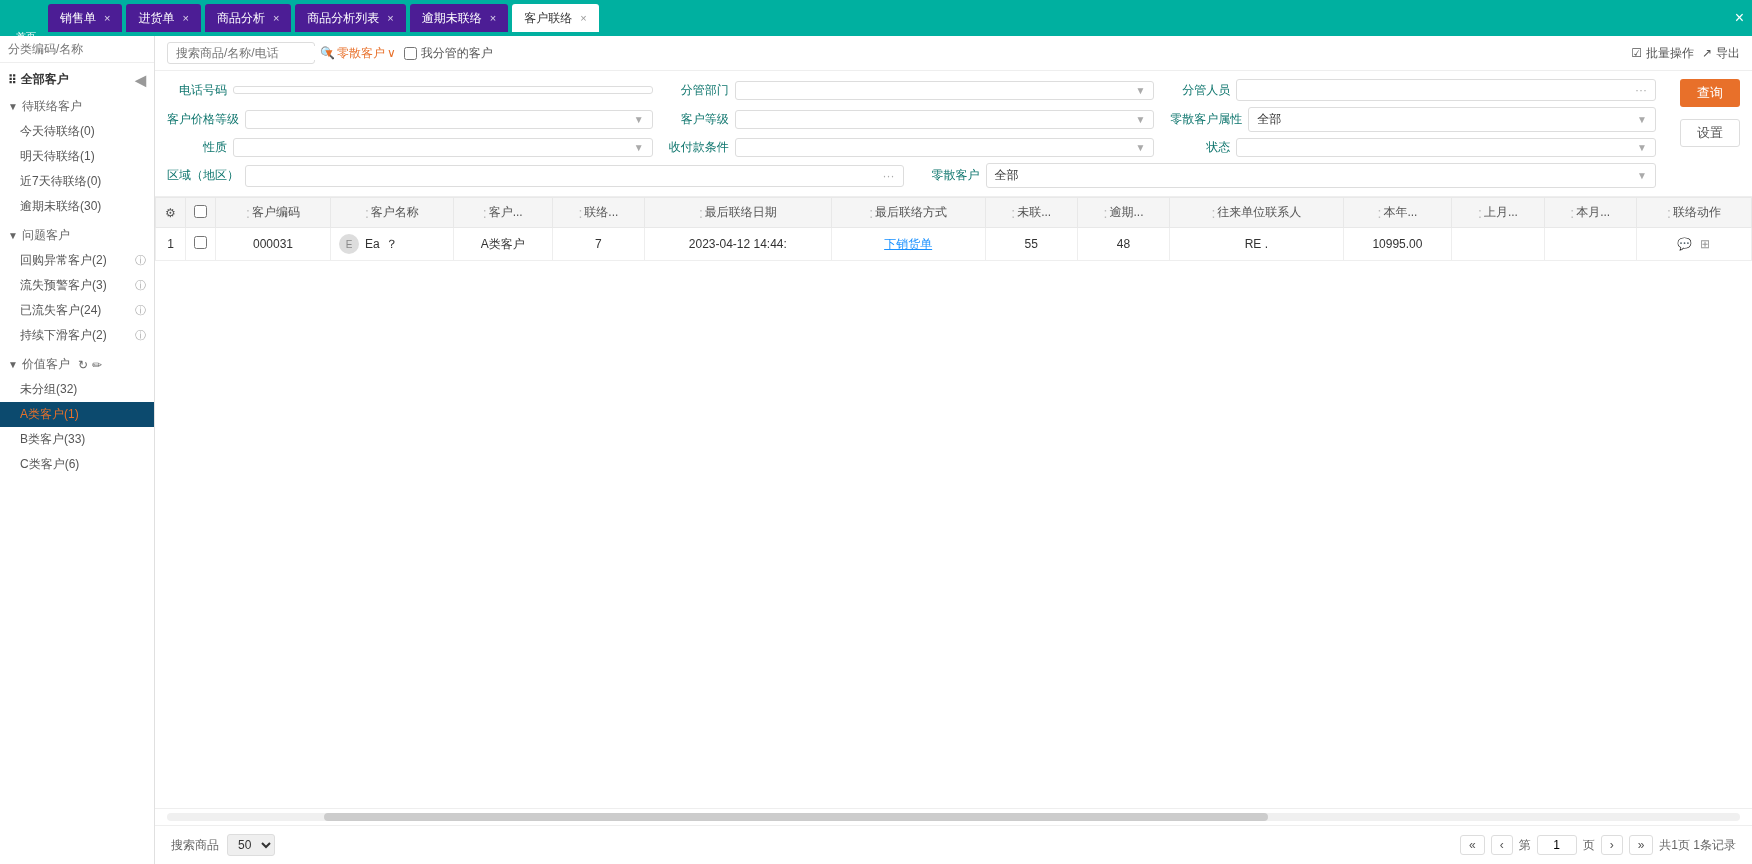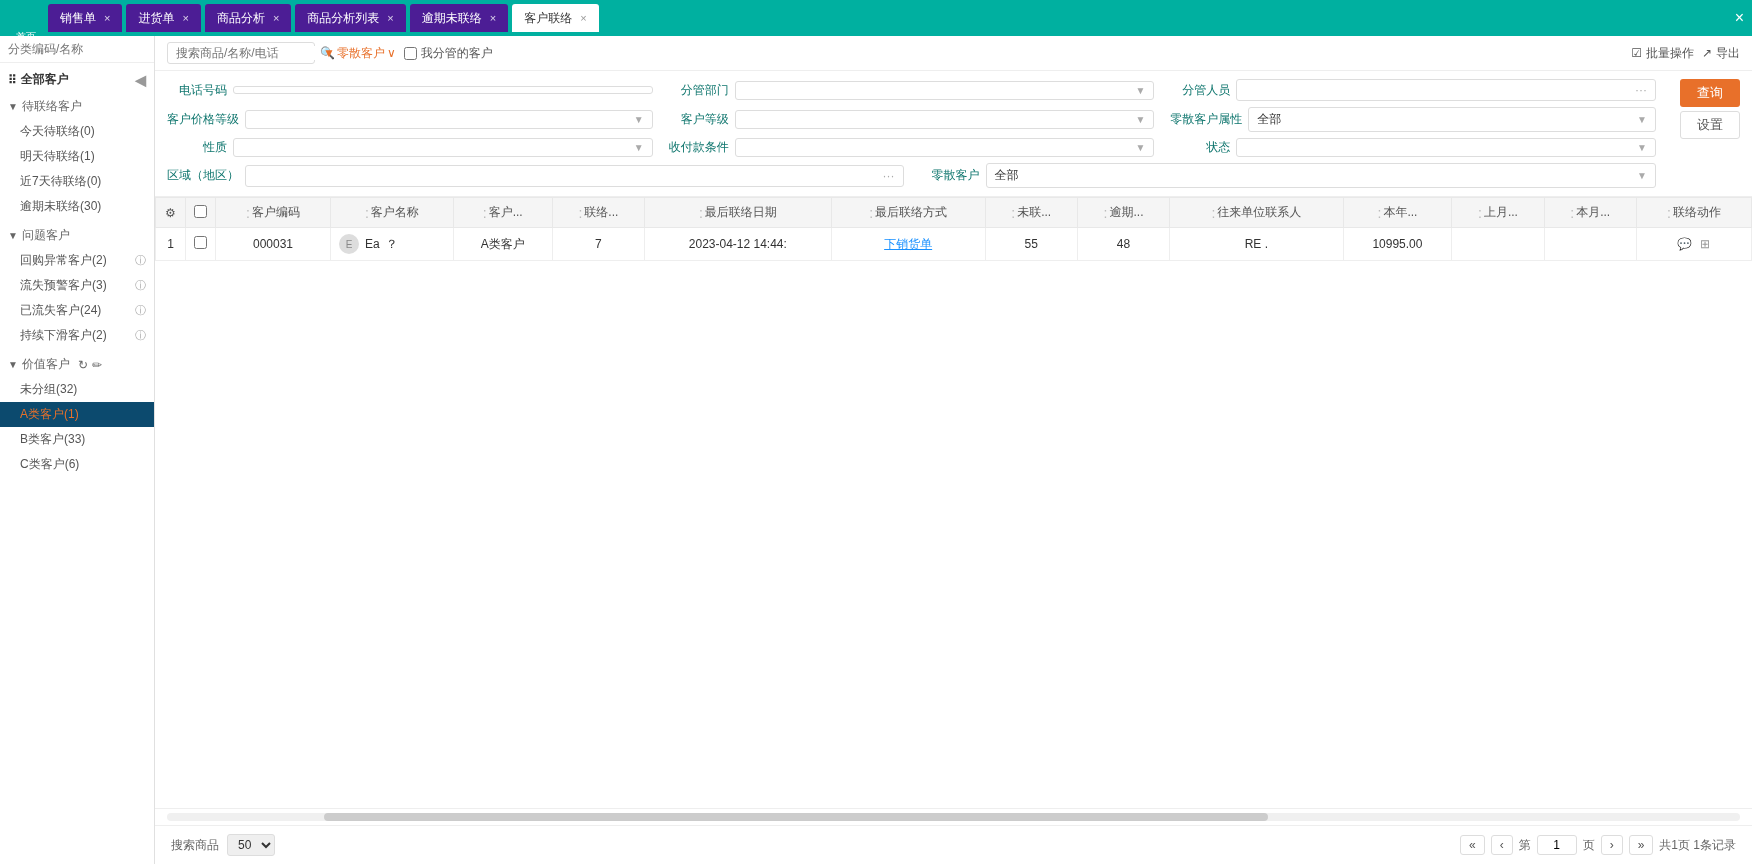--- a/index.html
+++ b/index.html
@@ -231,21 +231,21 @@
       justify-content: space-between;
       cursor: pointer;
       min-width: 120px;
       position: relative;
     }
     .filter-input .chevron { color: #aaa; font-size: 10px; }
     .filter-input .dots { color: #aaa; font-size: 12px; }
     .filter-actions {
       display: flex;
       flex-direction: column;
-      gap: 4px;
+      gap: 12px;
       margin-left: 16px;
       justify-content: space-between;
     }
     .btn-query {
       background: #e8702a;
       color: #fff;
       border: none;
       border-radius: 3px;
       padding: 5px 16px;
       cursor: pointer;

